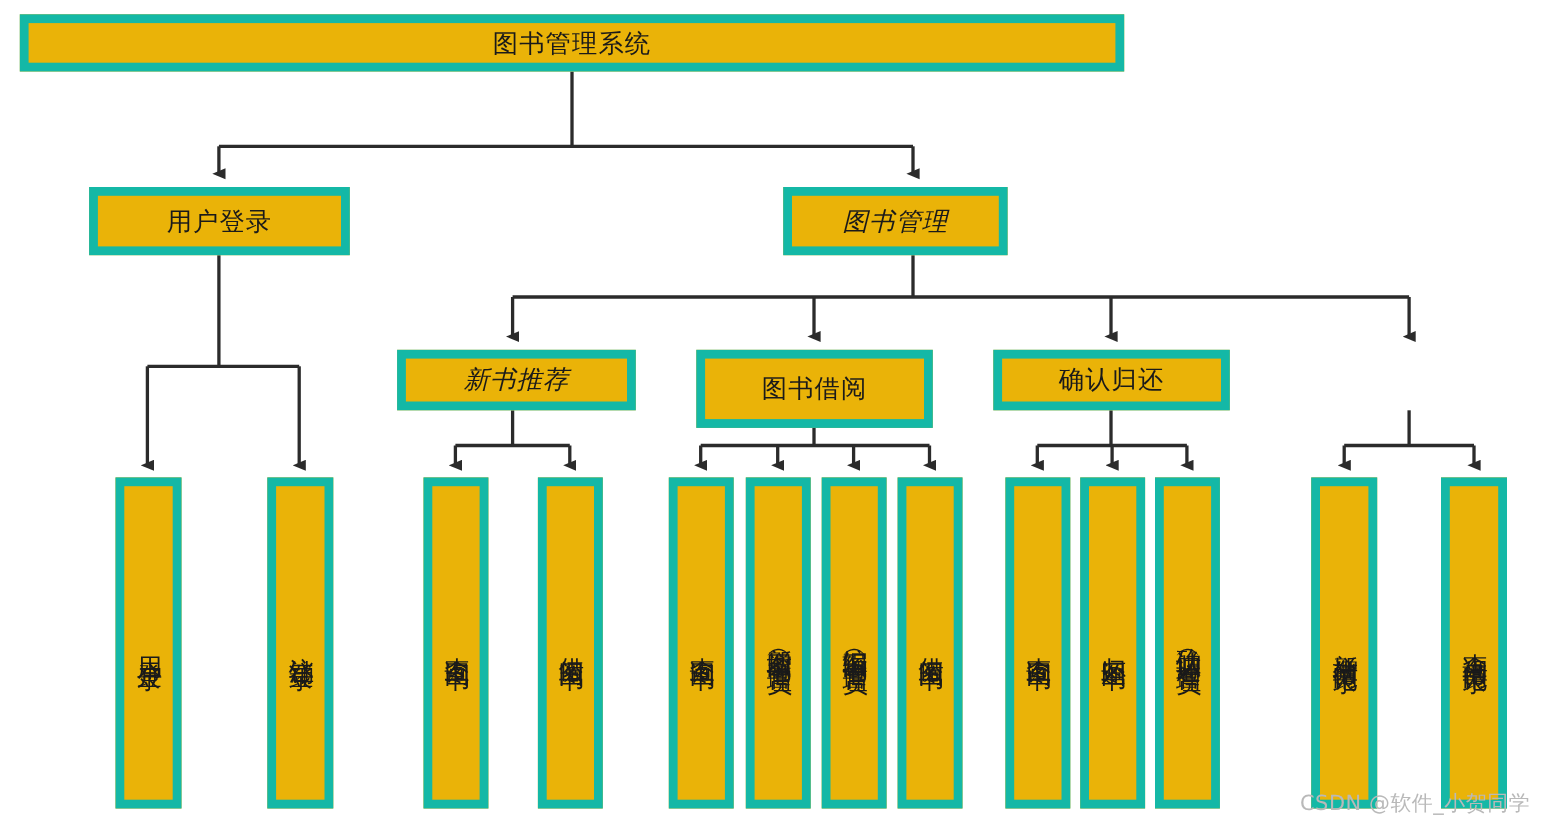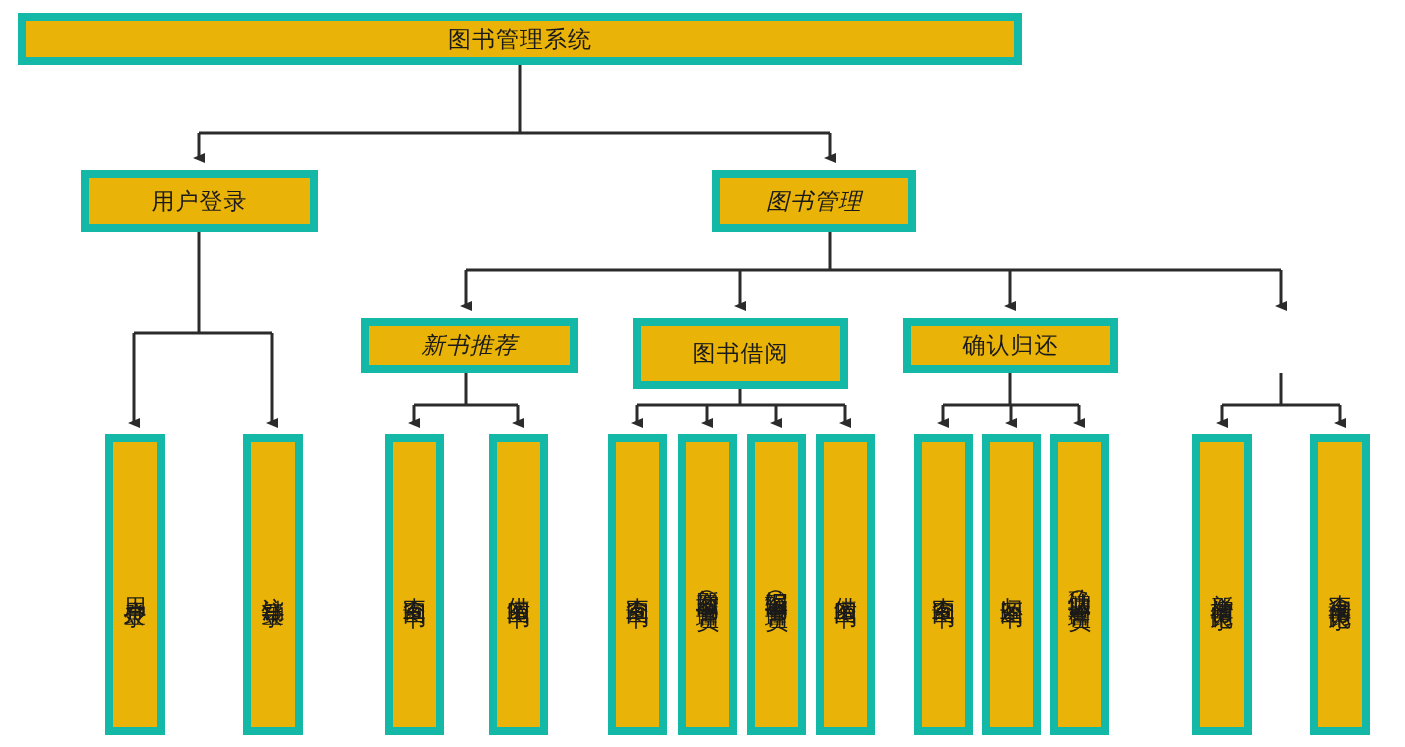--- a/index.html
+++ b/index.html
@@ -177,14 +177,15 @@
     <span class="nlabel">确认归还（管理员）</span>
   </div>
 
   <div class="node vert" style="left:1192px; top:434px; width:60px; height:301px;">
     <span class="nlabel">新增借阅记录</span>
   </div>
   <div class="node vert" style="left:1310px; top:434px; width:60px; height:301px;">
     <span class="nlabel">查询借阅记录</span>
   </div>
 
+  <div class="watermark">CSDN @软件_小贺同学</div>
 
 </div>
 
 </body></html>

